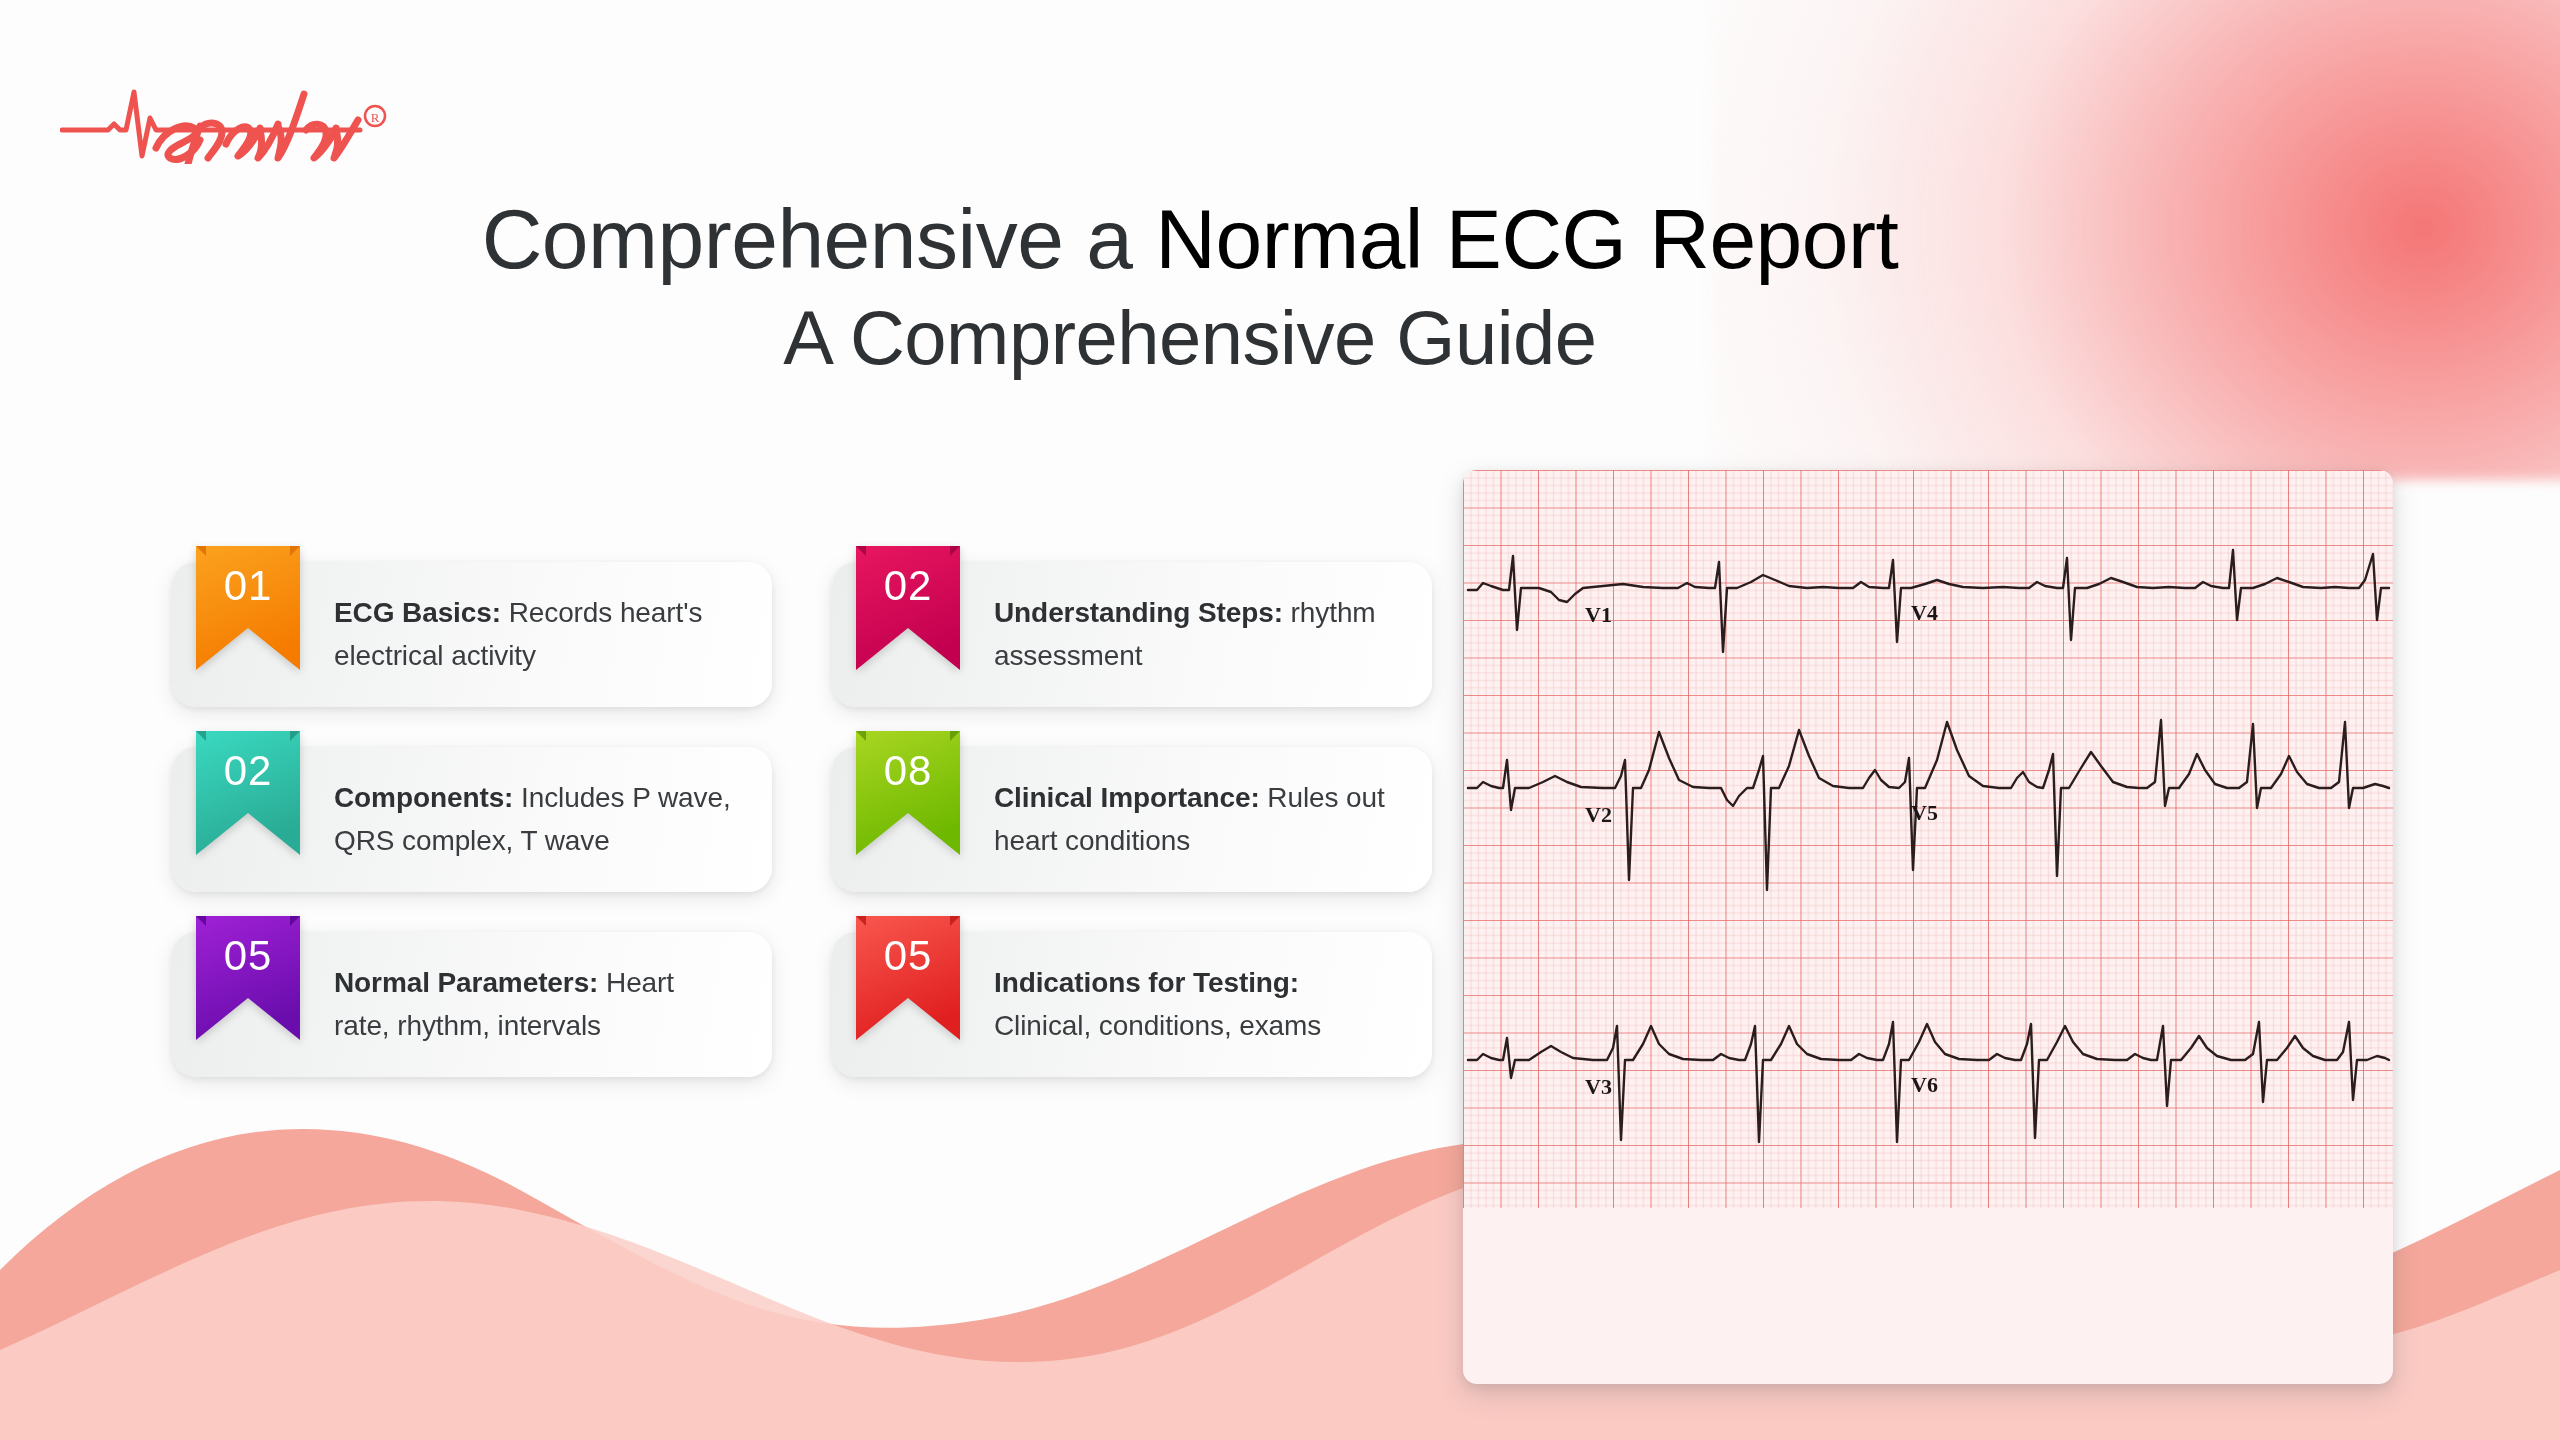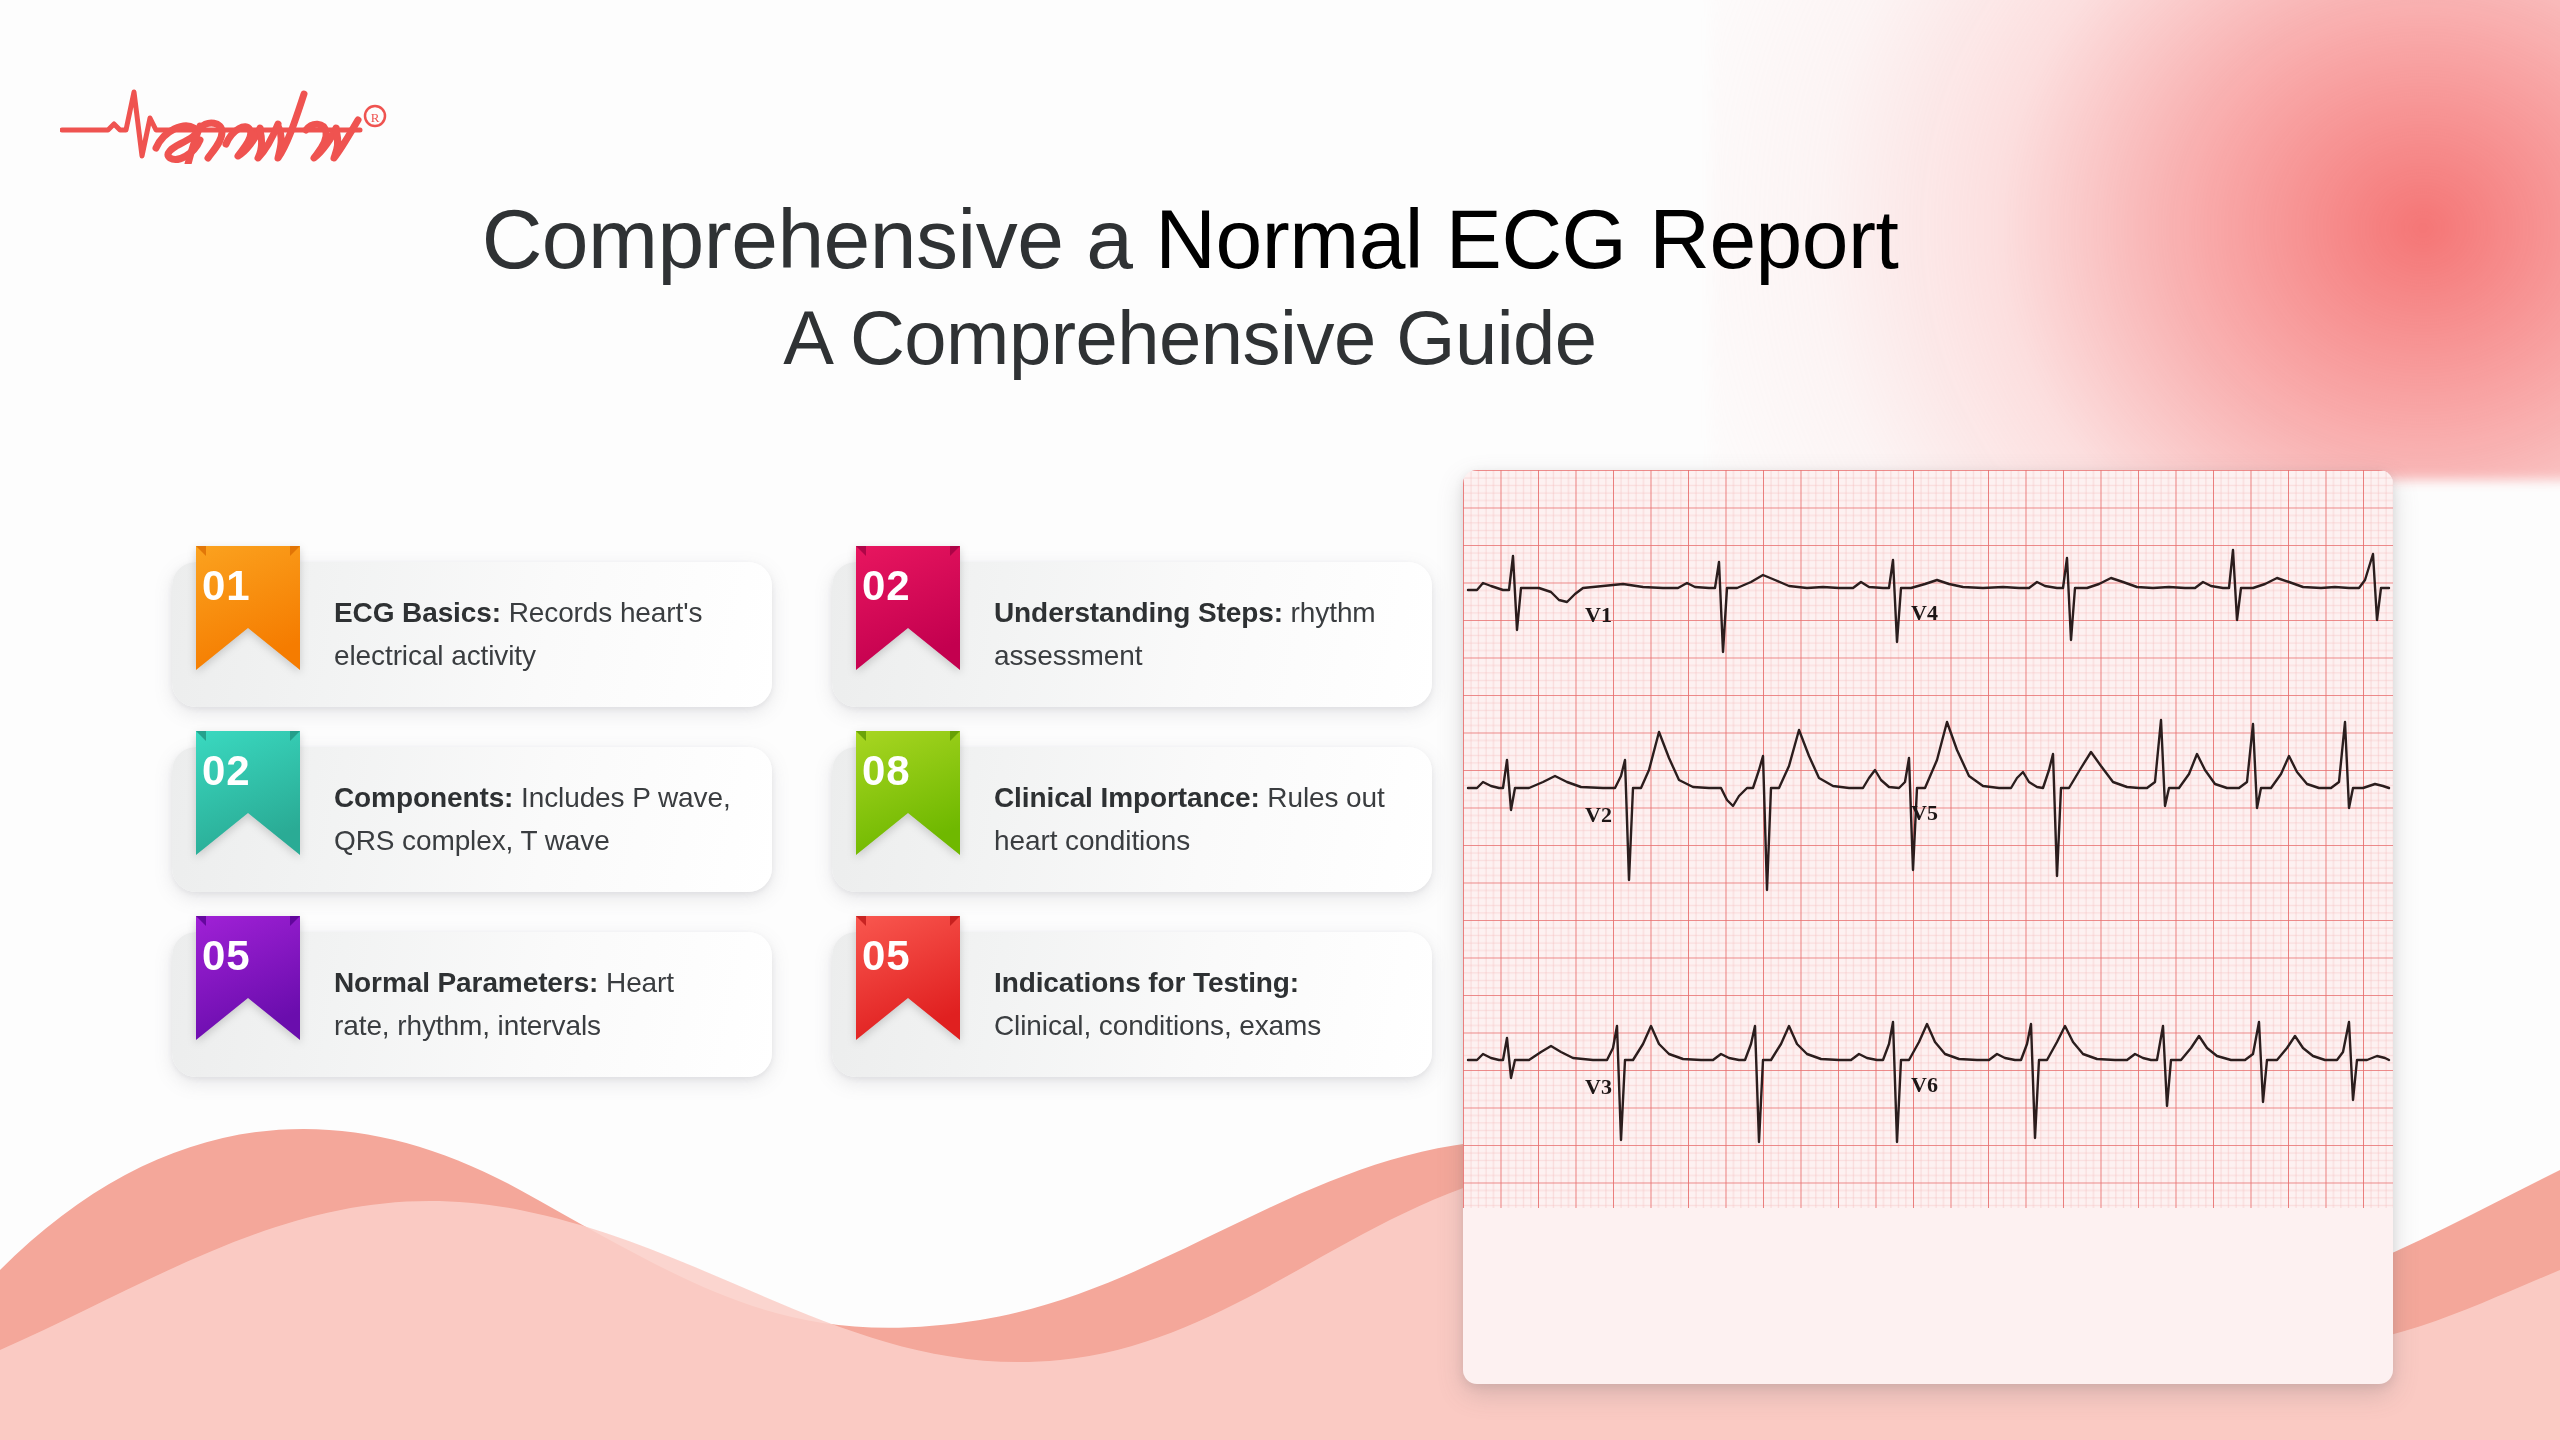--- a/index.html
+++ b/index.html
@@ -95,25 +95,25 @@
   }
   .ribbon {
     position:absolute;
     left:20px; top:-20px;
     width:112px; height:133px;
     filter:drop-shadow(0 3px 4px rgba(0,0,0,0.17));
   }
   .ribbon svg { display:block; }
   .ribbon .num {
     position:absolute;
-    left:10px; top:20px;
+    left:0; top:20px;
     width:112px;
-    text-align:left;
+    text-align:center;
     font-size:42px;
-    font-weight:700;
+    font-weight:400;
     color:#ffffff;
     letter-spacing:1px;
     font-family:"Liberation Sans", sans-serif;
   }
   .card-text {
     margin-left:162px;
     padding-right:38px;
     font-size:28px;
     line-height:1.52;
     color:#3a3d40;

